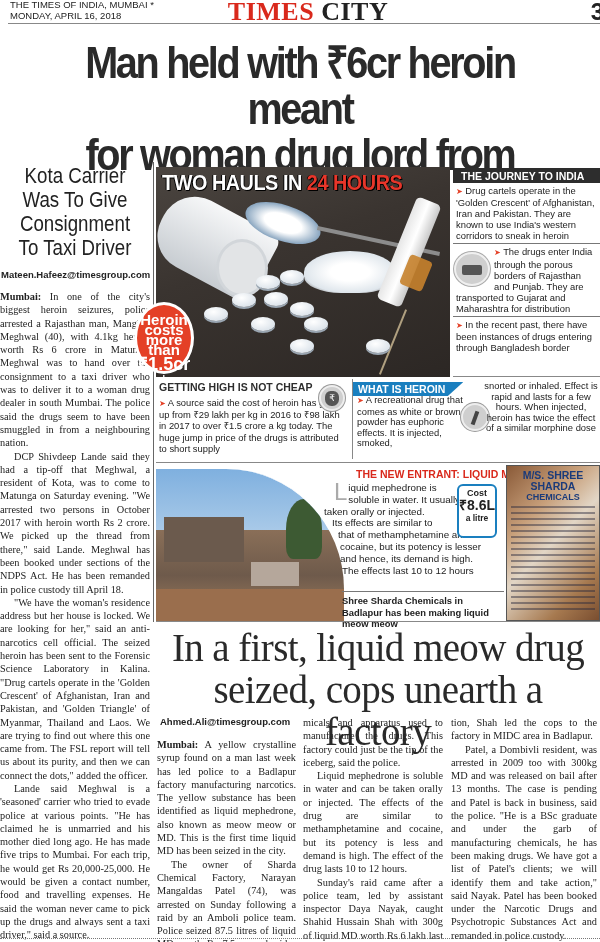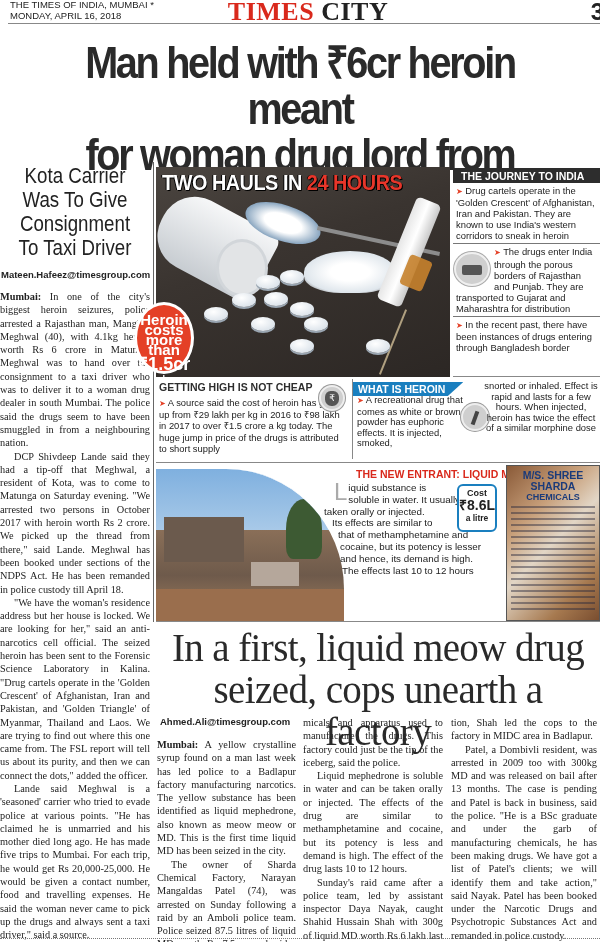--- a/index.html
+++ b/index.html
@@ -76,21 +76,21 @@
   .meow { position: absolute; left: 156px; top: 462px; width: 444px; height: 160px; border-top: 1px solid #888; border-bottom: 1px solid #888; }
   .factory-photo { position: absolute; left: 0; top: 6px; width: 190px; height: 152px; border-radius: 0 120px 0 0; overflow: hidden; background: linear-gradient(180deg, #7fb0df 0%, #a8c9e8 40%, #8a6f58 40%, #6e5a4b 70%, #a17f5f 100%); border-right: 2px solid #fff; }
   .factory-photo .bldg { position: absolute; left: 8px; top: 48px; width: 80px; height: 45px; background: #6b5a4d; }
   .factory-photo .gate { position: absolute; left: 95px; top: 93px; width: 48px; height: 24px; background: #b5a79b; }
   .factory-photo .tree { position: absolute; left: 130px; top: 30px; width: 36px; height: 60px; border-radius: 50% 50% 20% 20%; background: #3d5a33; }
   .factory-photo .road { position: absolute; left: 0; top: 120px; width: 190px; height: 32px; background: #9a6e4d; }
   .meow .hdr { position: absolute; left: 200px; top: 5px; font-family: "Liberation Sans", sans-serif; font-weight: bold; font-size: 10.5px; color: #d9291c; }
   .meow .body { position: absolute; left: 178px; top: 19px; width: 170px; font-family: "Liberation Sans", sans-serif; font-size: 9.8px; line-height: 11.8px; color: #222; }
   .meow .body .ln { display: block; white-space: nowrap; }
   .meow .dropcap { font-size: 24px; line-height: 22px; color: #aaa; float: left; margin-right: 1px; margin-top: -1px; }
-  .costtag { position: absolute; left: 301px; top: 21px; width: 40px; height: 48px; border: 2px solid #1a7fbf; border-radius: 6px; text-align: center; font-family: "Liberation Sans", sans-serif; font-weight: bold; color: #222; background: #fff; }
+  .costtag { position: absolute; left: 301px; top: 21px; width: 40px; height: 54px; border: 2px solid #1a7fbf; border-radius: 6px; text-align: center; font-family: "Liberation Sans", sans-serif; font-weight: bold; color: #222; background: #fff; }
   .costtag .c1 { font-size: 9px; line-height: 10px; margin-top: 2px; }
   .costtag .c2 { font-size: 14px; line-height: 15px; }
   .costtag .c3 { font-size: 8.5px; line-height: 10px; }
   .caption { position: absolute; left: 186px; top: 128px; width: 162px; border-top: 1px solid #777; padding-top: 3px; font-family: "Liberation Sans", sans-serif; font-weight: bold; font-size: 9.4px; line-height: 11.5px; color: #222; }
   .sign-photo { position: absolute; left: 350px; top: 2px; width: 94px; height: 156px; background: linear-gradient(135deg, #8a5a38 0%, #c79f7a 30%, #e2d6c6 50%, #a6794f 80%, #7a4e30 100%); border: 1px solid #555; padding: 4px 4px; font-family: "Liberation Sans", sans-serif; color: #1b3b7a; }
   .sign-photo .s1 { font-size: 10.5px; font-weight: bold; line-height: 11px; text-align: center; }
   .sign-photo .s2 { font-size: 9px; font-weight: bold; text-align: center; line-height: 10px; }
   .sign-photo .lines div { height: 2px; margin: 4px 0; background: rgba(40,40,60,0.45); }
 
   
@@ -190,34 +190,35 @@
 <div class="meow">
   <div class="factory-photo">
     <div class="bldg"></div>
     <div class="tree"></div>
     <div class="gate"></div>
     <div class="road"></div>
   </div>
   <div class="hdr">THE NEW ENTRANT: LIQUID MEOW MEOW</div>
   <div class="body">
     <span class="dropcap">L</span>
-    <span class="ln">iquid substance is</span>
+    <span class="ln">iquid mephedrone is</span>
     <span class="ln">soluble in water. It usually</span>
     <span class="ln" style="margin-left:-10px">taken orally or injected.</span>
     <span class="ln" style="margin-left:-2px">Its effects are similar to</span>
     <span class="ln" style="margin-left:4px">that of methamphetamine and</span>
     <span class="ln" style="margin-left:6px">cocaine, but its potency is lesser</span>
     <span class="ln" style="margin-left:6px">and hence, its demand is high.</span>
     <span class="ln" style="margin-left:8px">The effects last 10 to 12 hours</span>
   </div>
   <div class="costtag">
     <div class="c1">Cost</div>
     <div class="c2">₹8.6L</div>
     <div class="c3">a litre</div>
   </div>
+  <div class="caption">Shree Sharda Chemicals in Badlapur has been making liquid meow meow</div>
   <div class="sign-photo">
     <div class="s1">M/S. SHREE SHARDA</div>
     <div class="s2">CHEMICALS</div>
     <div class="lines">
         <div></div>
         <div></div>
         <div></div>
         <div></div>
         <div></div>
         <div></div>

